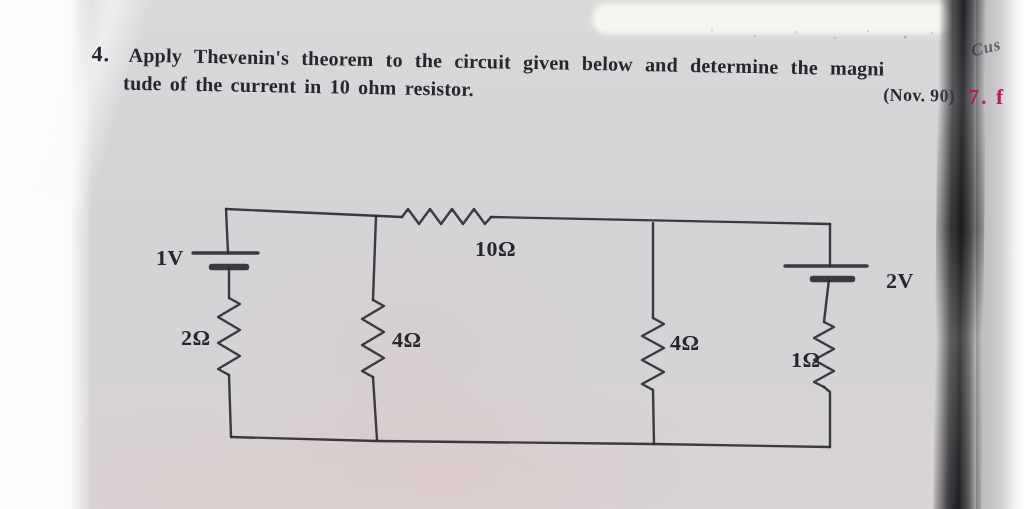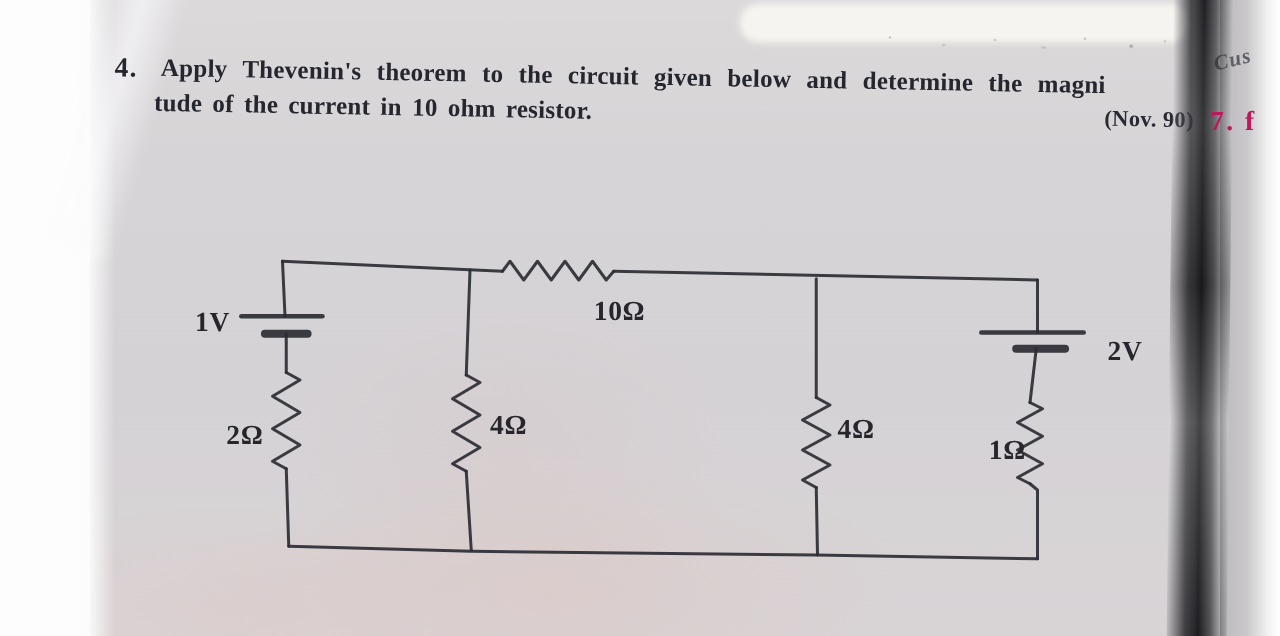--- a/index.html
+++ b/index.html
@@ -79,21 +79,21 @@
     position:absolute;left:968px;top:84px;z-index:7;
     font-size:22px;font-weight:700;color:#be185d;letter-spacing:2px;
   }
   
   .circuit-svg{position:absolute;left:0;top:0;width:1024px;height:509px;z-index:3;}
   .clabel{
     position:absolute;z-index:3;font-size:22px;font-weight:700;color:#26262c;
     font-family:"Liberation Serif",serif;letter-spacing:.5px;white-space:nowrap;text-align:right;
   }
   .lbl-1v {left:156px;top:245px;}
-  .lbl-2o {left:181px;top:335px;}
+  .lbl-2o {left:181px;top:325px;}
   .lbl-10o{left:435px;top:236px;margin-left:40px;}
   .lbl-4oa{left:392px;top:327px;}
   .lbl-4ob{left:670px;top:330px;}
   .lbl-2v {left:869px;top:268px;margin-left:17px;}
   .lbl-1o {left:791px;top:347px;}
 </style>
 </head>
 <body>
 
 <div class="photo">

